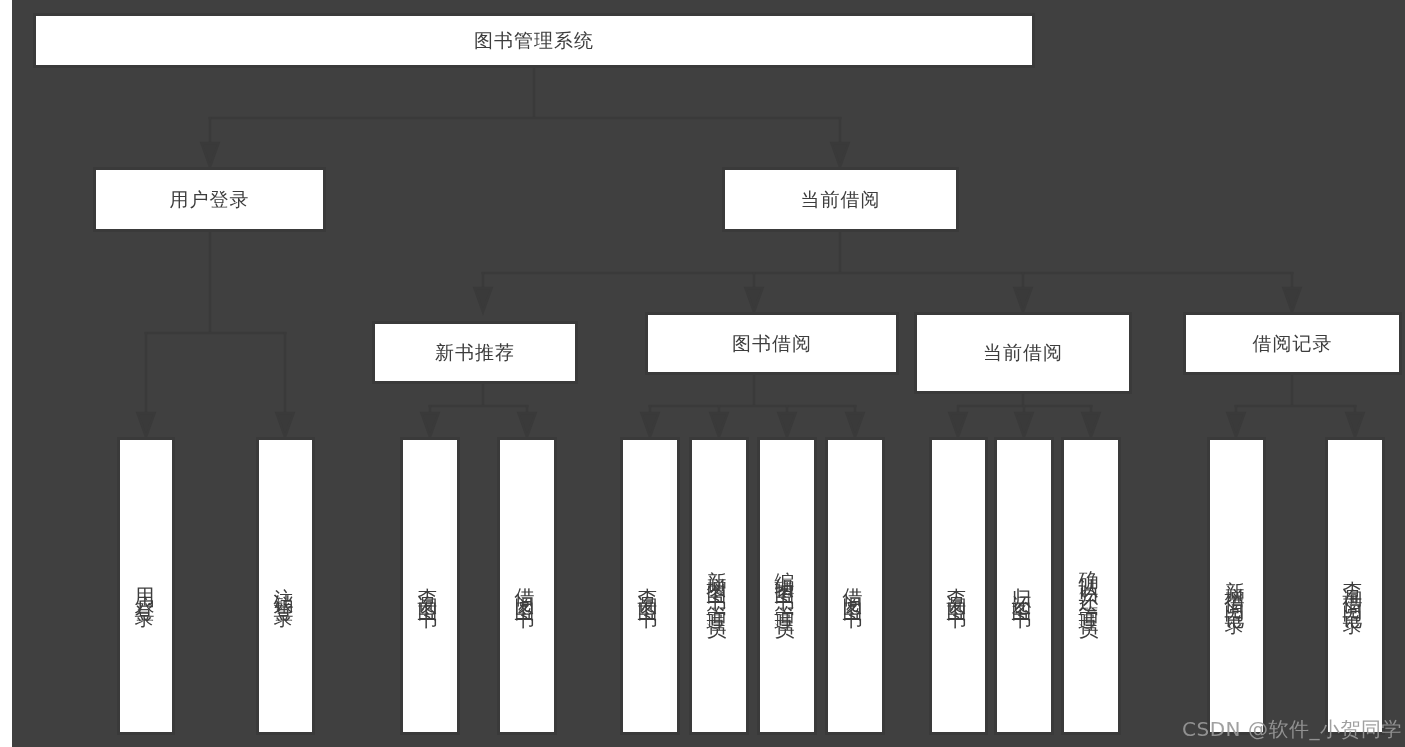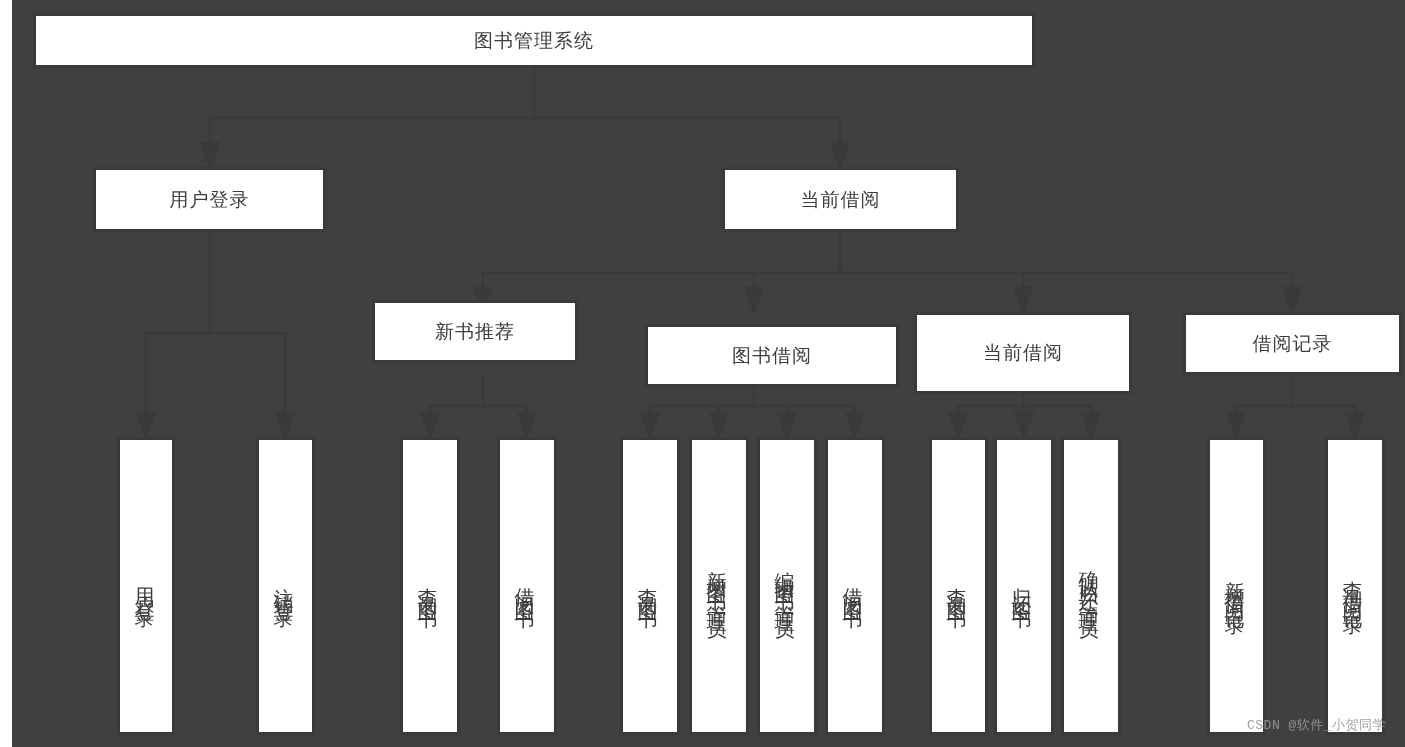--- a/index.html
+++ b/index.html
@@ -15,29 +15,29 @@
   }
   .hbox{
     display:flex;align-items:center;justify-content:center;
     font-size:19px;letter-spacing:1px;white-space:nowrap;
   }
   .vbox{
     writing-mode:vertical-lr;text-orientation:mixed;
     text-align:center;font-size:20px;letter-spacing:7px;line-height:50px;
   }
   .watermark{
-    position:absolute;left:1235px;top:716px;
-    font-size:13px;color:rgba(152,152,152,0.92);letter-spacing:0.5px;white-space:nowrap;font-family:Liberation Mono, monospace;
+    position:absolute;left:1170px;top:716px;
+    font-size:20px;color:rgba(152,152,152,0.92);letter-spacing:0.5px;white-space:nowrap;
   }
   
   .n-root{left:21px;top:13px;width:1002px;height:55px;}
   .n-user{left:81px;top:167px;width:233px;height:65px;}
   .n-mgmt{left:710px;top:167px;width:237px;height:65px;}
-  .n-g1{left:360px;top:300px;width:206px;height:63px;}
-  .n-g2{left:633px;top:324px;width:254px;height:63px;}
+  .n-g1{left:360px;top:321px;width:206px;height:63px;}
+  .n-g2{left:633px;top:312px;width:254px;height:63px;}
   .n-g3{left:902px;top:312px;width:218px;height:82px;}
   .n-g4{left:1171px;top:312px;width:219px;height:63px;}
   .leaf{top:437px;height:298px;}
   .n-l1{left:105px;width:58px;}
   .n-l2{left:244px;width:59px;}
   .n-l3{left:388px;width:60px;}
   .n-l4{left:485px;width:60px;}
   .n-l5{left:608px;width:60px;}
   .n-l6{left:677px;width:60px;}
   .n-l7{left:745px;width:60px;}

